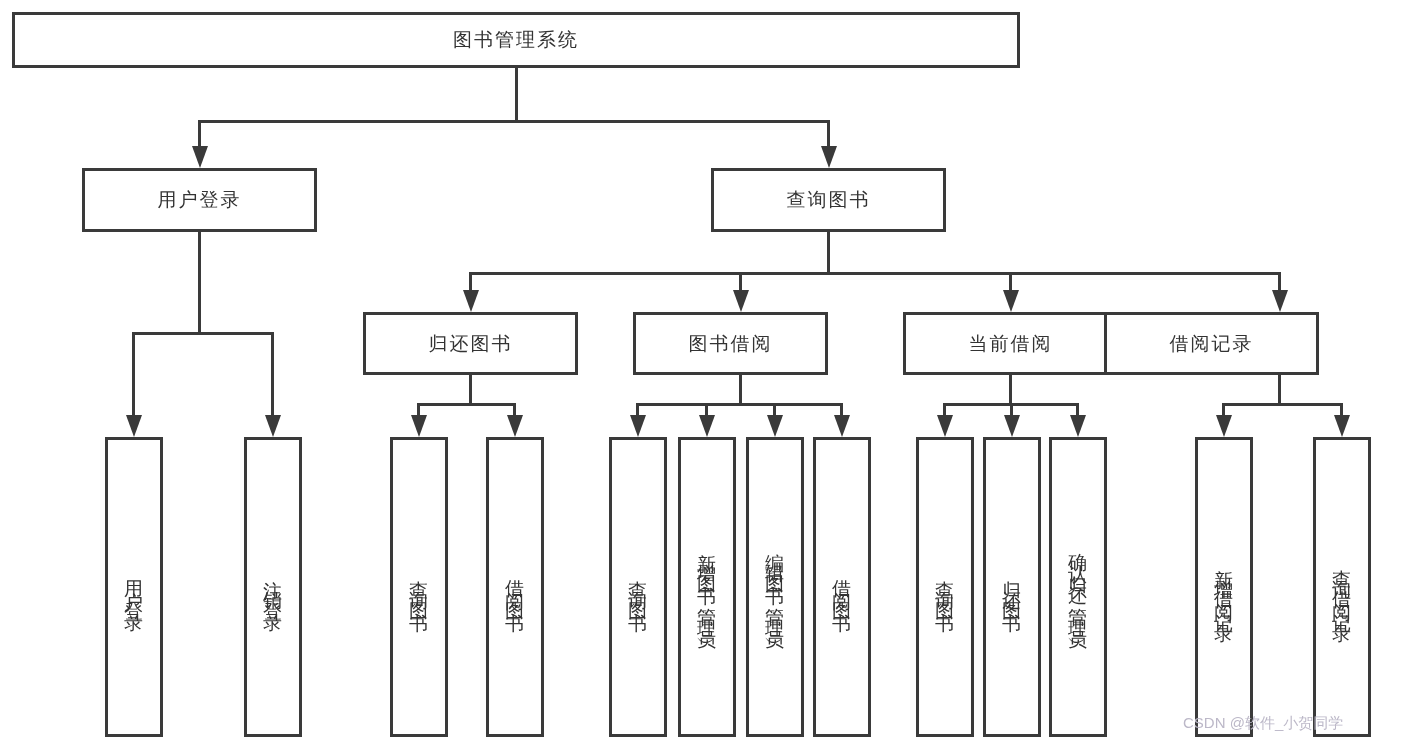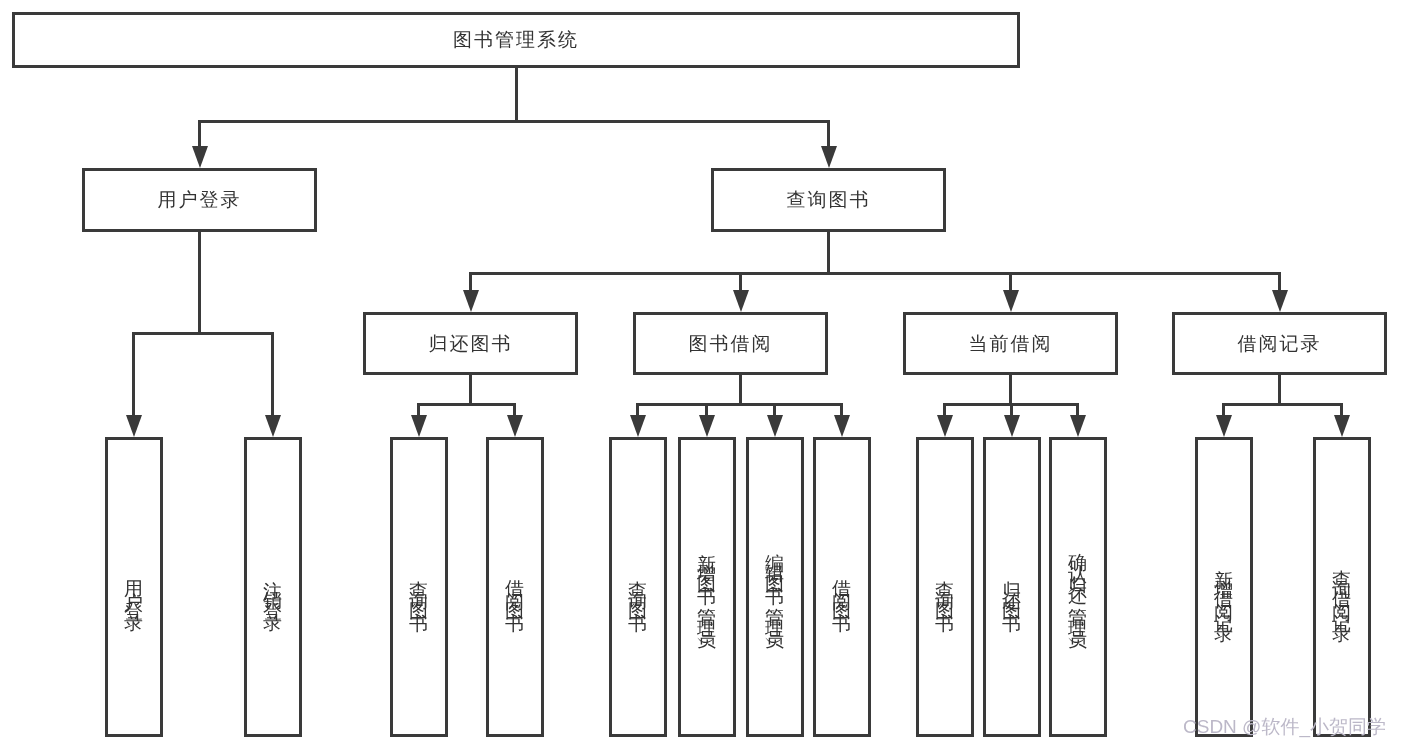--- a/index.html
+++ b/index.html
@@ -47,21 +47,21 @@
   .ln{position:absolute;background:var(--line);z-index:1;}
   
   .ar{
     position:absolute;width:0;height:0;z-index:1;
     border-left:8px solid transparent;
     border-right:8px solid transparent;
     border-top:22px solid var(--line);
   }
   .watermark{
     position:absolute;left:1183px;top:714px;
-    font-size:19px;color:var(--wm);
+    font-size:15px;color:var(--wm);
     z-index:6;white-space:nowrap;text-align:right;
   }
 </style>
 </head>
 <body>
 
 <div class="canvas">
 
   <div class="box" style="left:12px;top:12px;width:1008px;height:56px;">
     <span></span>
@@ -102,21 +102,21 @@
 
   <div class="box" style="left:363px;top:312px;width:215px;height:63px;">
     <span>归还图书</span>
   </div>
   <div class="box" style="left:633px;top:312px;width:195px;height:63px;">
     <span>图书借阅</span>
   </div>
   <div class="box" style="left:903px;top:312px;width:215px;height:63px;">
     <span>当前借阅</span>
   </div>
-  <div class="box" style="left:1172px;top:312px;width:215px;height:63px;">
+  <div class="box" style="left:1104px;top:312px;width:215px;height:63px;">
     <span>借阅记录</span>
   </div>
 
   <div class="ln" style="left:469px;top:375px;width:3px;height:31px;"></div>
   <div class="ln" style="left:417px;top:403px;width:99px;height:3px;"></div>
   <div class="ln" style="left:417px;top:403px;width:3px;height:14px;"></div>
   <div class="ar" style="left:411px;top:415px;"></div>
   <div class="ln" style="left:513px;top:403px;width:3px;height:14px;"></div>
   <div class="ar" style="left:507px;top:415px;"></div>
 

